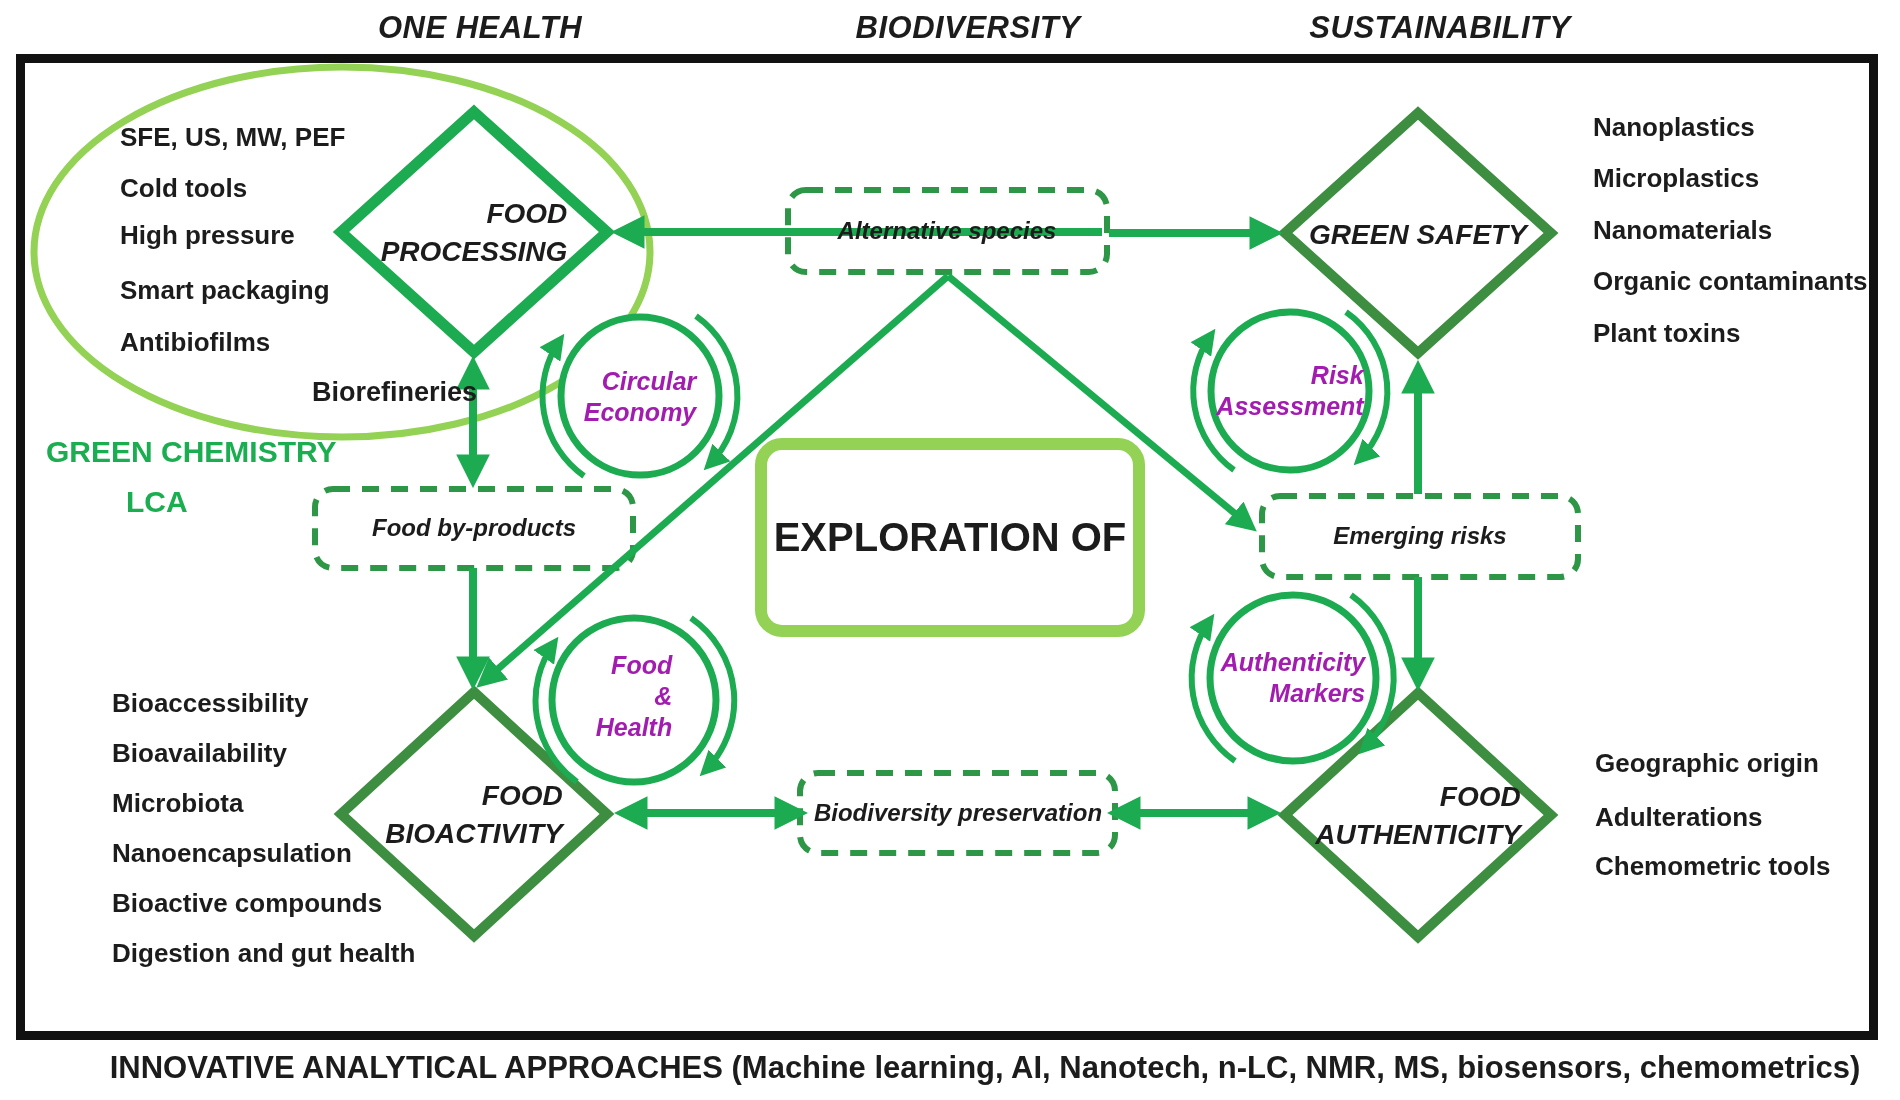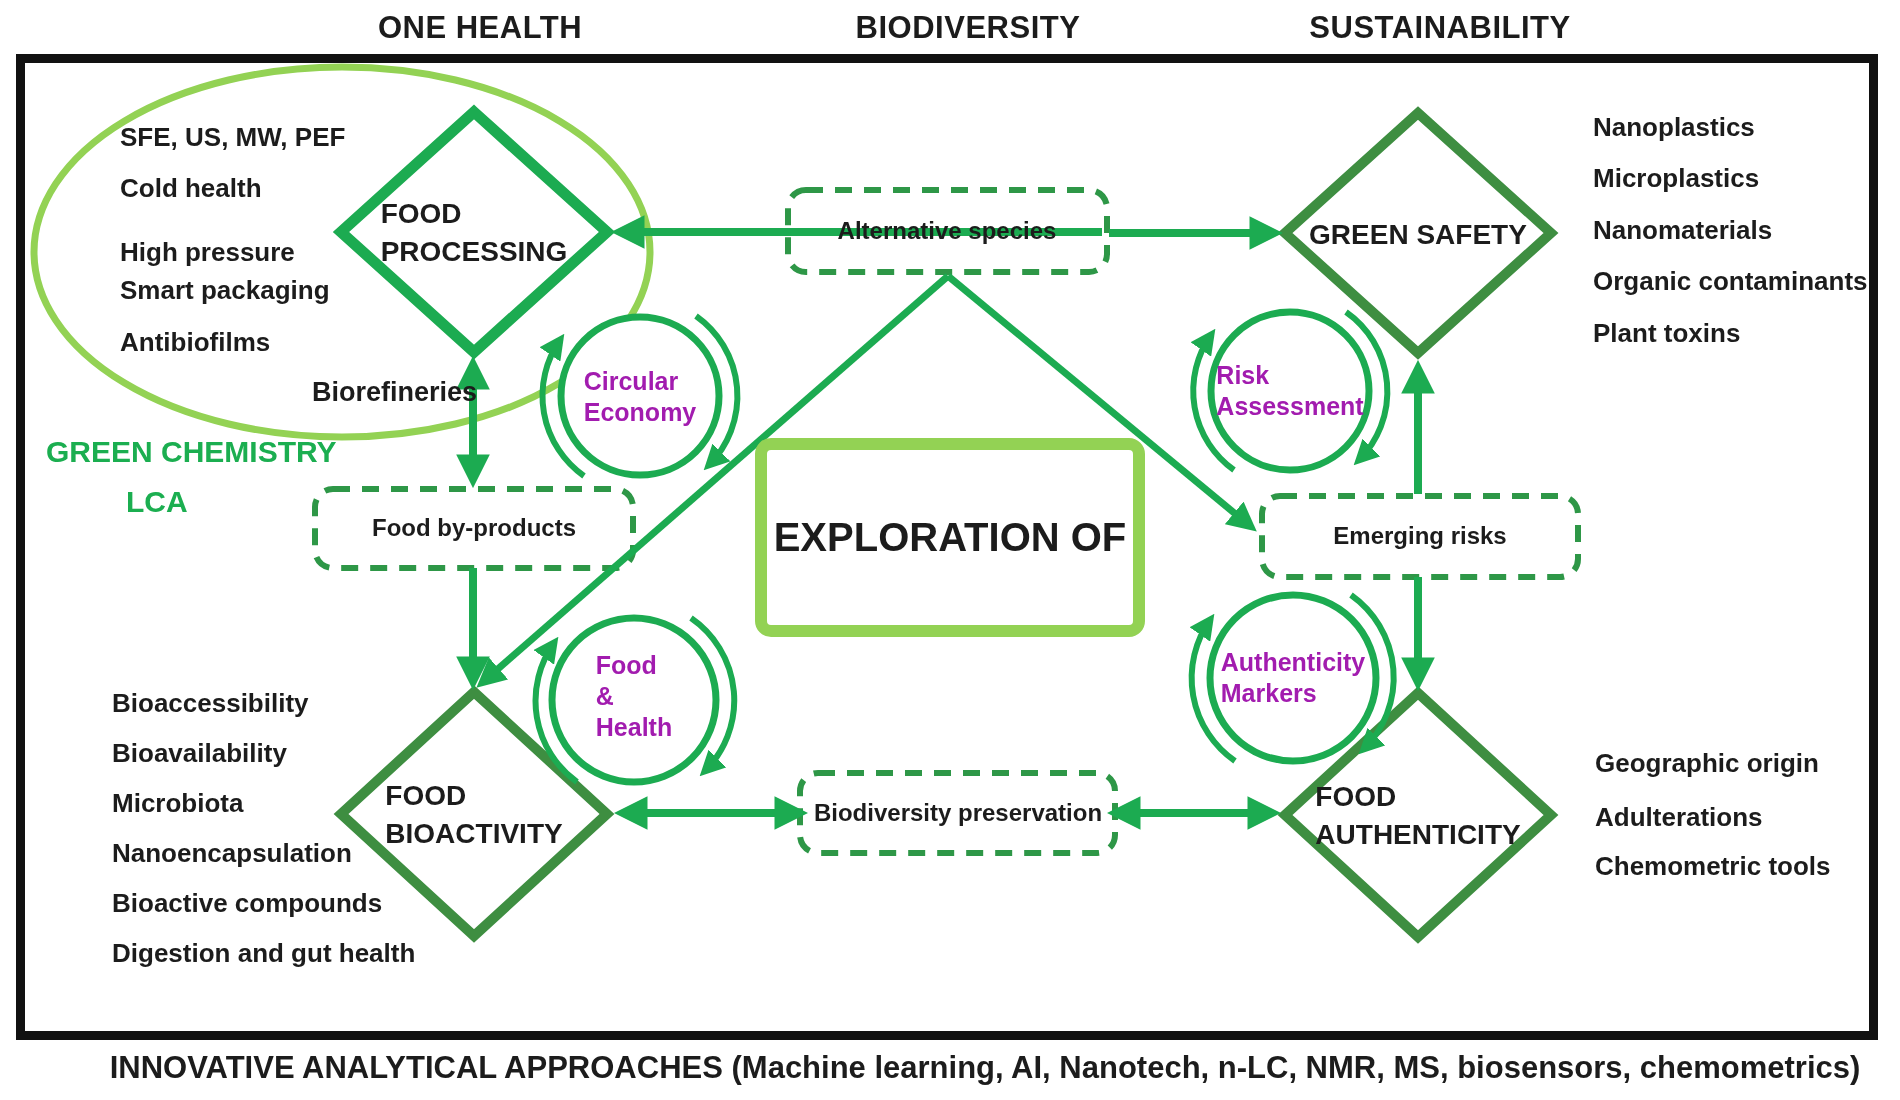--- a/index.html
+++ b/index.html
@@ -1,32 +1,32 @@
 <!DOCTYPE html>
 <html><head>
 <meta charset="utf-8">
 <style>
   html,body{margin:0;padding:0;background:#fff;}
   body{width:1900px;height:1100px;position:relative;overflow:hidden;
        font-family:"Liberation Sans","DejaVu Sans",sans-serif;color:#1c1c1c;}
   .abs{position:absolute;white-space:nowrap;}
-  .ctr{transform:translate(-50%,-50%);text-align:left;}
+  .ctr{transform:translate(-50%,-50%);text-align:right;font-style:italic;}
   .vctr{transform:translateY(-50%);}
   .heading{font-size:31px;font-weight:bold;letter-spacing:.5px;}
   .frame{position:absolute;left:16px;top:54px;width:1862px;height:986px;
          border:9px solid #111;box-sizing:border-box;background:transparent;}
   svg{position:absolute;left:0;top:0;}
   .item{font-size:26px;font-weight:bold;}
   .green-note{font-size:30px;font-weight:bold;color:#1bae50;margin-top:44px;}
   .bioref{font-size:27px;font-weight:bold;}
   .dlabel{font-size:28px;font-weight:bold;line-height:38px;}
   .clabel{font-size:25px;font-weight:bold;color:#a21caf;line-height:31px;}
   .boxlabel{font-size:24px;font-weight:bold;}
   .cbox{position:absolute;left:755px;top:438px;width:390px;height:199px;
-        border:12px solid #93d254;border-radius:16px;background:#fff;box-sizing:border-box;
+        border:12px solid #93d254;border-radius:27px;background:#fff;box-sizing:border-box;
         display:flex;flex-direction:column;align-items:center;justify-content:center;}
   .cbox div{font-size:40px;font-weight:bold;line-height:51px;}
   .caption{position:absolute;left:0;top:1050px;width:1900px;text-align:center;
            font-size:31px;font-weight:bold;padding-left:35px;}
 </style>
 </head>
 <body>
 
 <div class="abs ctr heading" style="left:480px;top:28px">ONE HEALTH</div>
 <div class="abs ctr heading" style="left:968px;top:28px">BIODIVERSITY</div>
@@ -127,22 +127,22 @@
   <div>Authenticity</div>
     <div>Markers</div>
 </div>
 
 <div class="abs ctr boxlabel" style="left:947px;top:231px">Alternative species</div>
 <div class="abs ctr boxlabel" style="left:474px;top:528px">Food by-products</div>
 <div class="abs ctr boxlabel" style="left:1420px;top:536px">Emerging risks</div>
 <div class="abs ctr boxlabel" style="left:958px;top:813px">Biodiversity preservation</div>
 
 <div class="abs vctr item" style="left:120px;top:137px">SFE, US, MW, PEF</div>
-<div class="abs vctr item" style="left:120px;top:188px">Cold health</div>
-<div class="abs vctr item" style="left:120px;top:252px">High pressure</div>
+<div class="abs vctr item" style="left:120px;top:188px">Cold tools</div>
+<div class="abs vctr item" style="left:120px;top:235px">High pressure</div>
 <div class="abs vctr item" style="left:120px;top:290px">Smart packaging</div>
 <div class="abs vctr item" style="left:120px;top:342px">Antibiofilms</div>
 
 <div class="abs vctr green-note" style="left:46px;top:408px">GREEN CHEMISTRY</div>
 <div class="abs vctr green-note" style="left:126px;top:458px">LCA</div>
 <div class="abs vctr bioref" style="left:312px;top:392px">Biorefineries</div>
 
 <div class="abs vctr item" style="left:1593px;top:127px">Nanoplastics</div>
 <div class="abs vctr item" style="left:1593px;top:178px">Microplastics</div>
 <div class="abs vctr item" style="left:1593px;top:230px">Nanomaterials</div>

